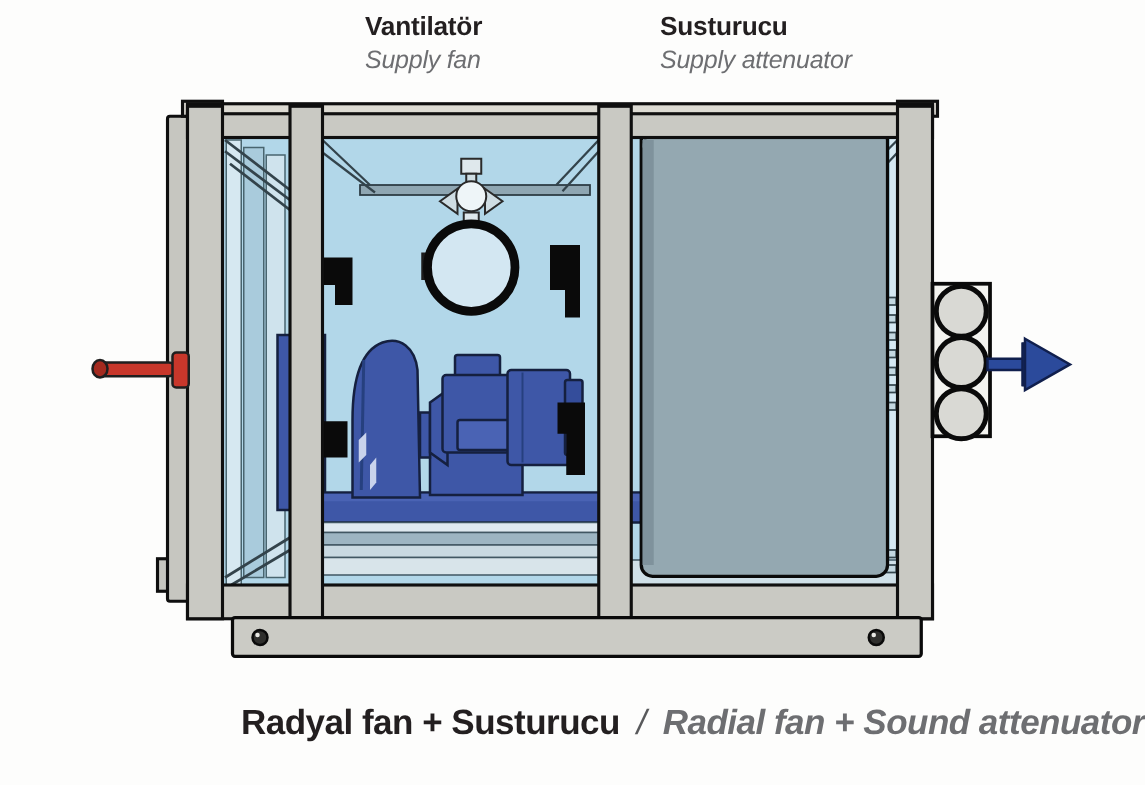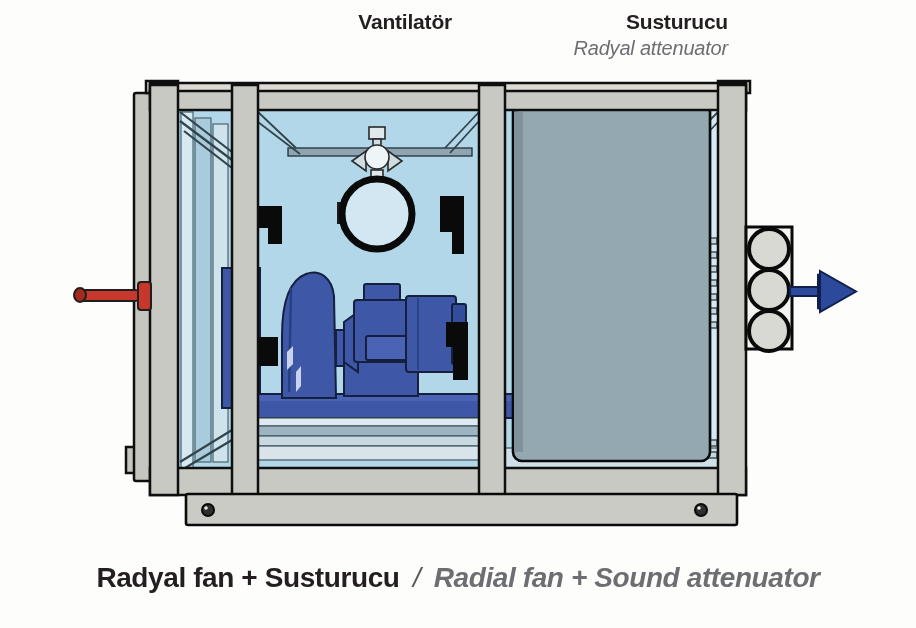--- a/index.html
+++ b/index.html
@@ -3,45 +3,46 @@
 <meta charset="utf-8">
 <style>
   html,body{margin:0;padding:0;}
   body{
     width:916px;height:628px;position:relative;overflow:hidden;
     background:#fdfdfc;
     font-family:"Liberation Sans", sans-serif;
     -webkit-font-smoothing:antialiased;
   }
   .stage{position:absolute;inset:0;}
-  .comp-label{position:absolute;text-align:right;line-height:1.15;}
+  .comp-label{position:absolute;text-align:left;line-height:1.15;}
   .comp-label .tr{font-size:21px;font-weight:700;color:#231f20;letter-spacing:-0.2px;}
   .comp-label .en{font-size:20px;font-style:italic;color:#6d6e71;margin-top:3px;letter-spacing:-0.2px;}
   .label-supply{left:292px;top:10px;width:160px;}
   .label-atten{left:528px;top:10px;width:200px;}
   .caption{
-    position:absolute;left:0;top:562px;width:916px;text-align:center;
+    position:absolute;left:0;top:562px;width:916px;text-align:right;
     font-size:28px;letter-spacing:-0.4px;white-space:nowrap;
   }
   .caption .primary{color:#231f20;font-weight:600;}
   .caption .sep{color:#58595b;font-weight:400;font-style:italic;padding:0 6px;}
   .caption .secondary{color:#6d6e71;font-weight:600;font-style:italic;}
 </style>
 </head>
 <body>
 
 <div class="stage">
 
   
   <div class="comp-label label-supply">
     <div class="tr">Vantilatör</div>
+    <div class="en">Supply fan</div>
   </div>
   <div class="comp-label label-atten">
     <div class="tr">Susturucu</div>
-    <div class="en">Radyal attenuator</div>
+    <div class="en">Supply attenuator</div>
   </div>
 
   
   <svg width="916" height="628" viewBox="0 0 916 628">
 
     <g>
       <rect x="175" y="95" width="546" height="380" fill="#b2d7e9" stroke="#0f0f0f" stroke-width="2"></rect>
       <rect x="712" y="108" width="8" height="362" fill="#d6e9f3"></rect>
     </g>
 

